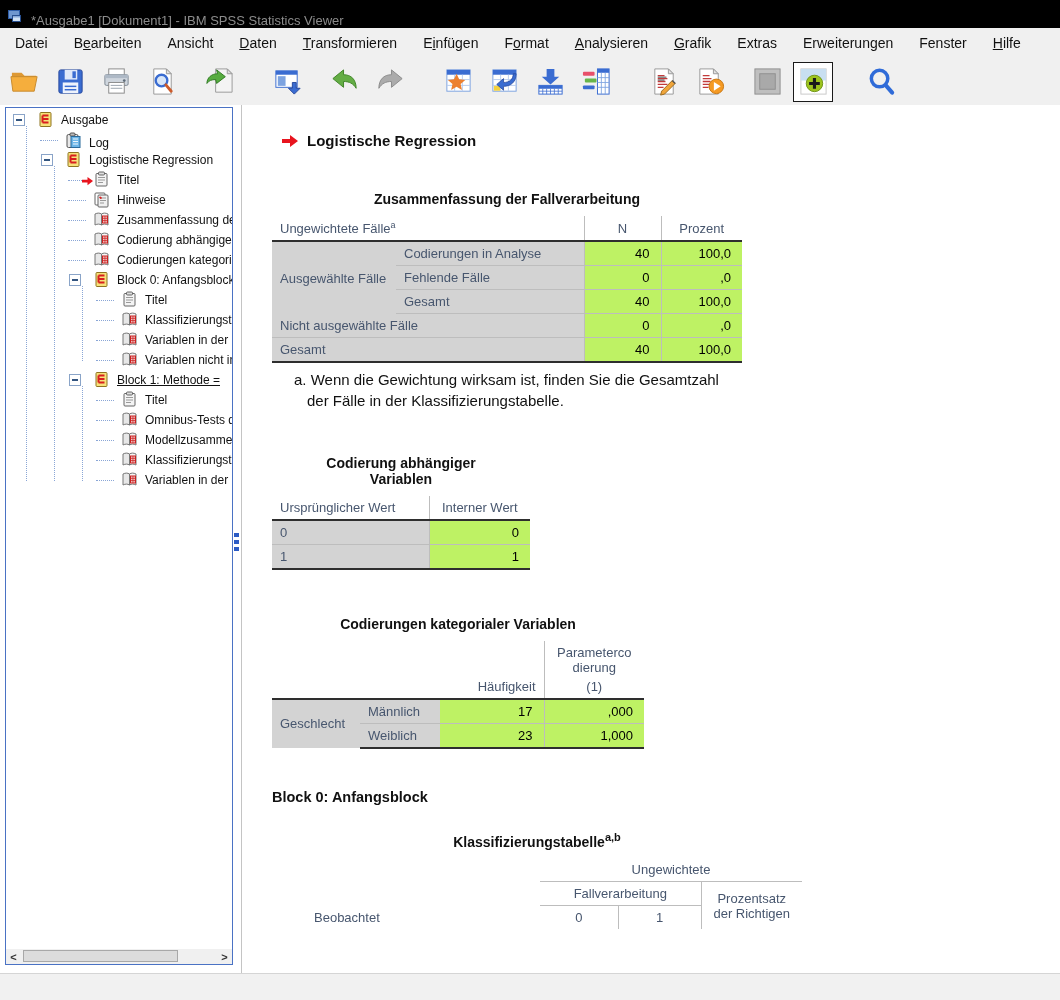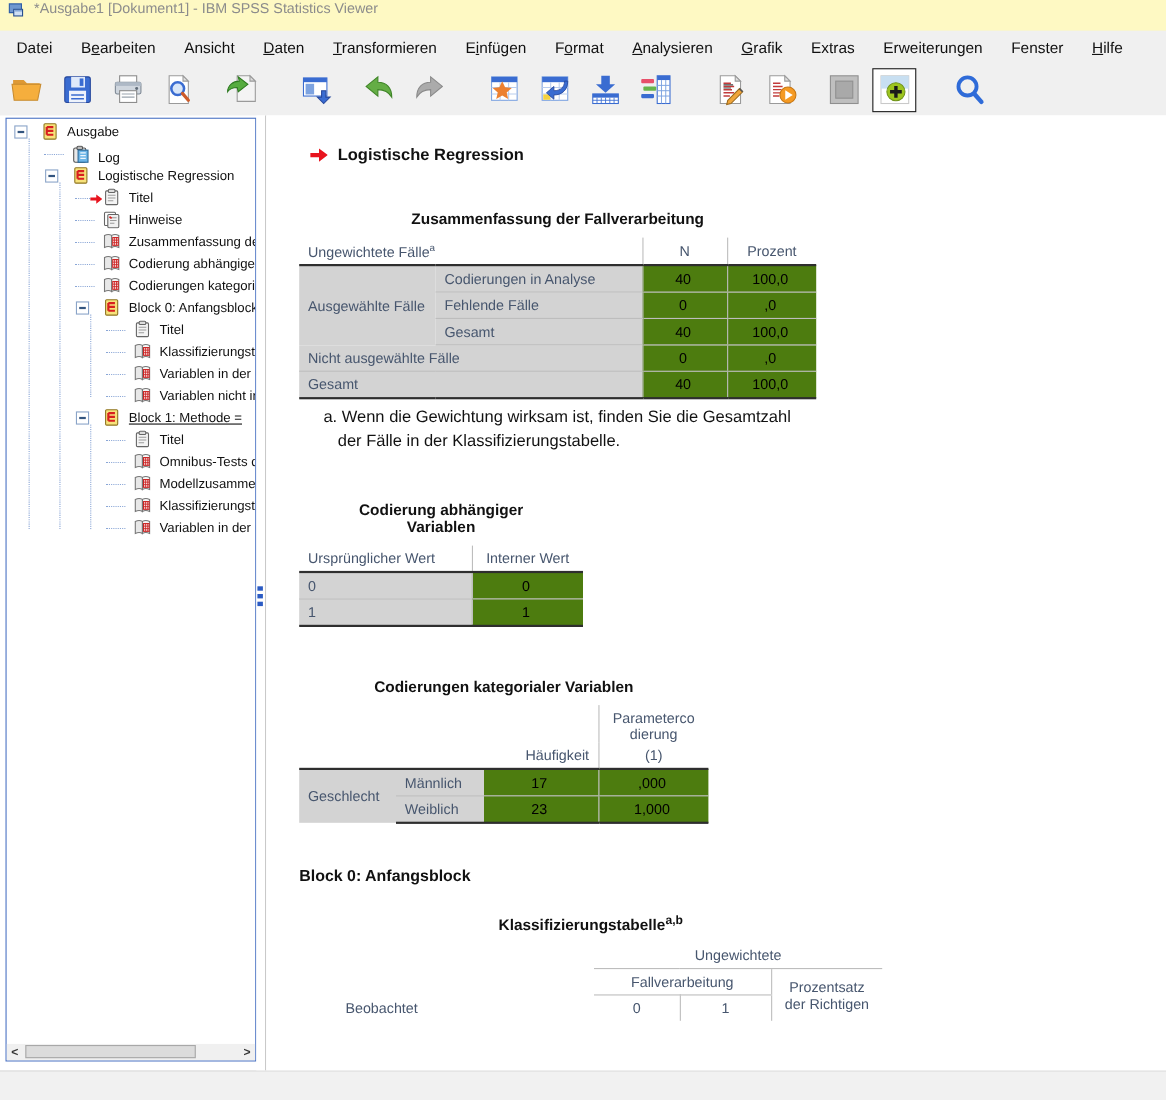--- a/index.html
+++ b/index.html
@@ -1,21 +1,21 @@
 <!DOCTYPE html>
 <html><head>
 <meta charset="utf-8">
 <style>
   * { margin:0; padding:0; box-sizing:border-box; }
   html,body { width:1060px; height:1000px; font-family:"Liberation Sans", sans-serif; background:#f0f0f0; overflow:hidden; }
 
   .window { width:1060px; height:1000px; display:flex; flex-direction:column; }
 
   
-  .titlebar { height:28px; background:#fef9c3; display:flex; align-items:flex-start; padding-left:7px; gap:7px; flex:0 0 auto; }
+  .titlebar { height:28px; background:#000000; display:flex; align-items:flex-end; padding-left:7px; gap:7px; flex:0 0 auto; }
   .titlebar .apptitle { color:#8c8c8c; font-size:13px; }
 
   
   .menubar { height:30px; background:#f0f0f0; display:flex; align-items:center; padding-left:2px; flex:0 0 auto; }
   .menu-item { font-size:14px; color:#111; padding:4px 13px; cursor:default; white-space:nowrap; }
   .menu-item span.u { text-decoration:underline; }
 
   
   .toolbar { height:47px; background:#f0f0f0; display:flex; align-items:center; padding-left:4px; flex:0 0 auto; }
   .tbtn { width:40px; height:40px; display:flex; align-items:center; justify-content:center; flex:0 0 auto; margin-right:6px; }
@@ -58,21 +58,21 @@
   .tbl-title sup { font-size:11px; }
 
   table.spss { border-collapse:collapse; table-layout:fixed; font-size:13px; }
   table.spss th { font-weight:normal; color:#47566e; padding:4px 8px; }
   table.spss td { padding:4px 8px; }
   .hleft { text-align:left; }
   .hcent { text-align:center; }
   .hright{ text-align:right; }
   .thick-b { border-bottom:2px solid #2e2e2e !important; }
   .lbl { background:#d3d3d3; color:#47566e; text-align:left; }
-  .num { background:#4d7c0f; color:#000; text-align:center; padding-right:11px !important; }
+  .num { background:#bef264; color:#000; text-align:right; padding-right:11px !important; }
   .sep { border-bottom:1px solid #bdbdbd; }
   .vl  { border-left:1px solid #bdbdbd; }
   sup.fn { font-size:9px; }
 
   .footnote { font-size:15px; color:#111; margin-top:7px; margin-left:22px; line-height:1.35; }
   .footnote .fn2 { margin-left:13px; }
 
   .sec-a { margin-top:42px; width:470px; }
   .sec-b { margin-top:44px; width:258px; }
   .sec-c { margin-top:46px; width:372px; }

